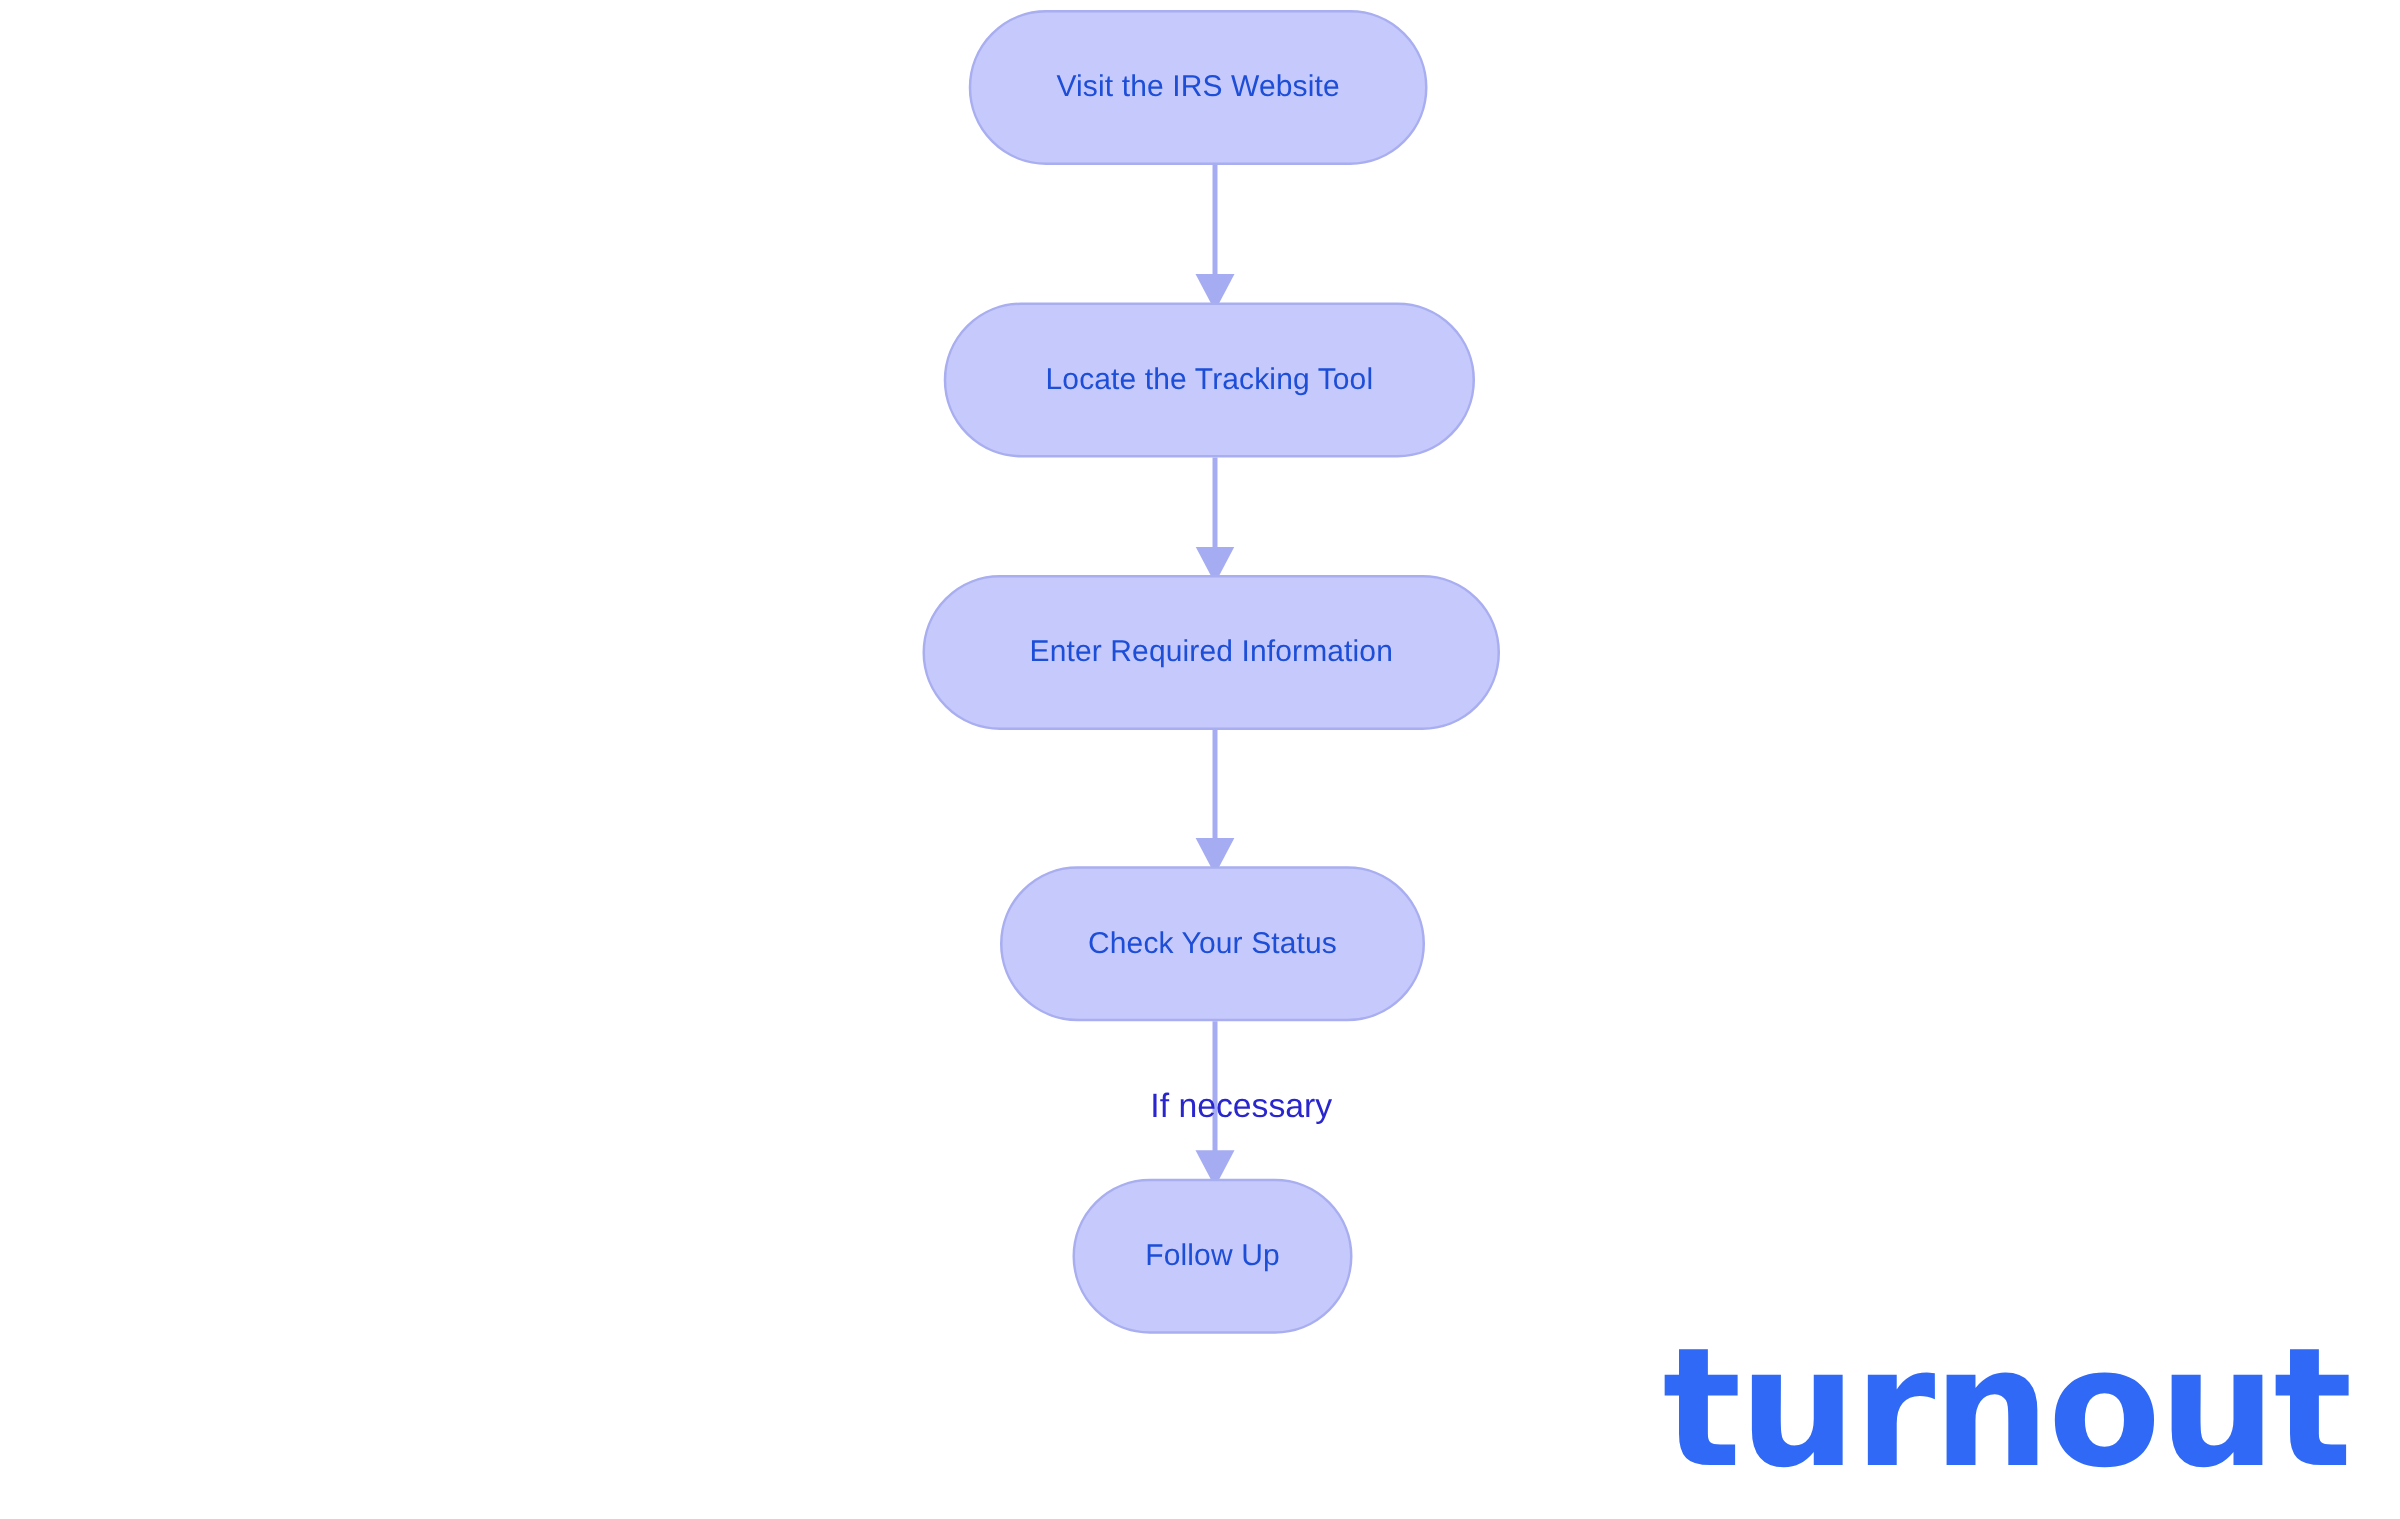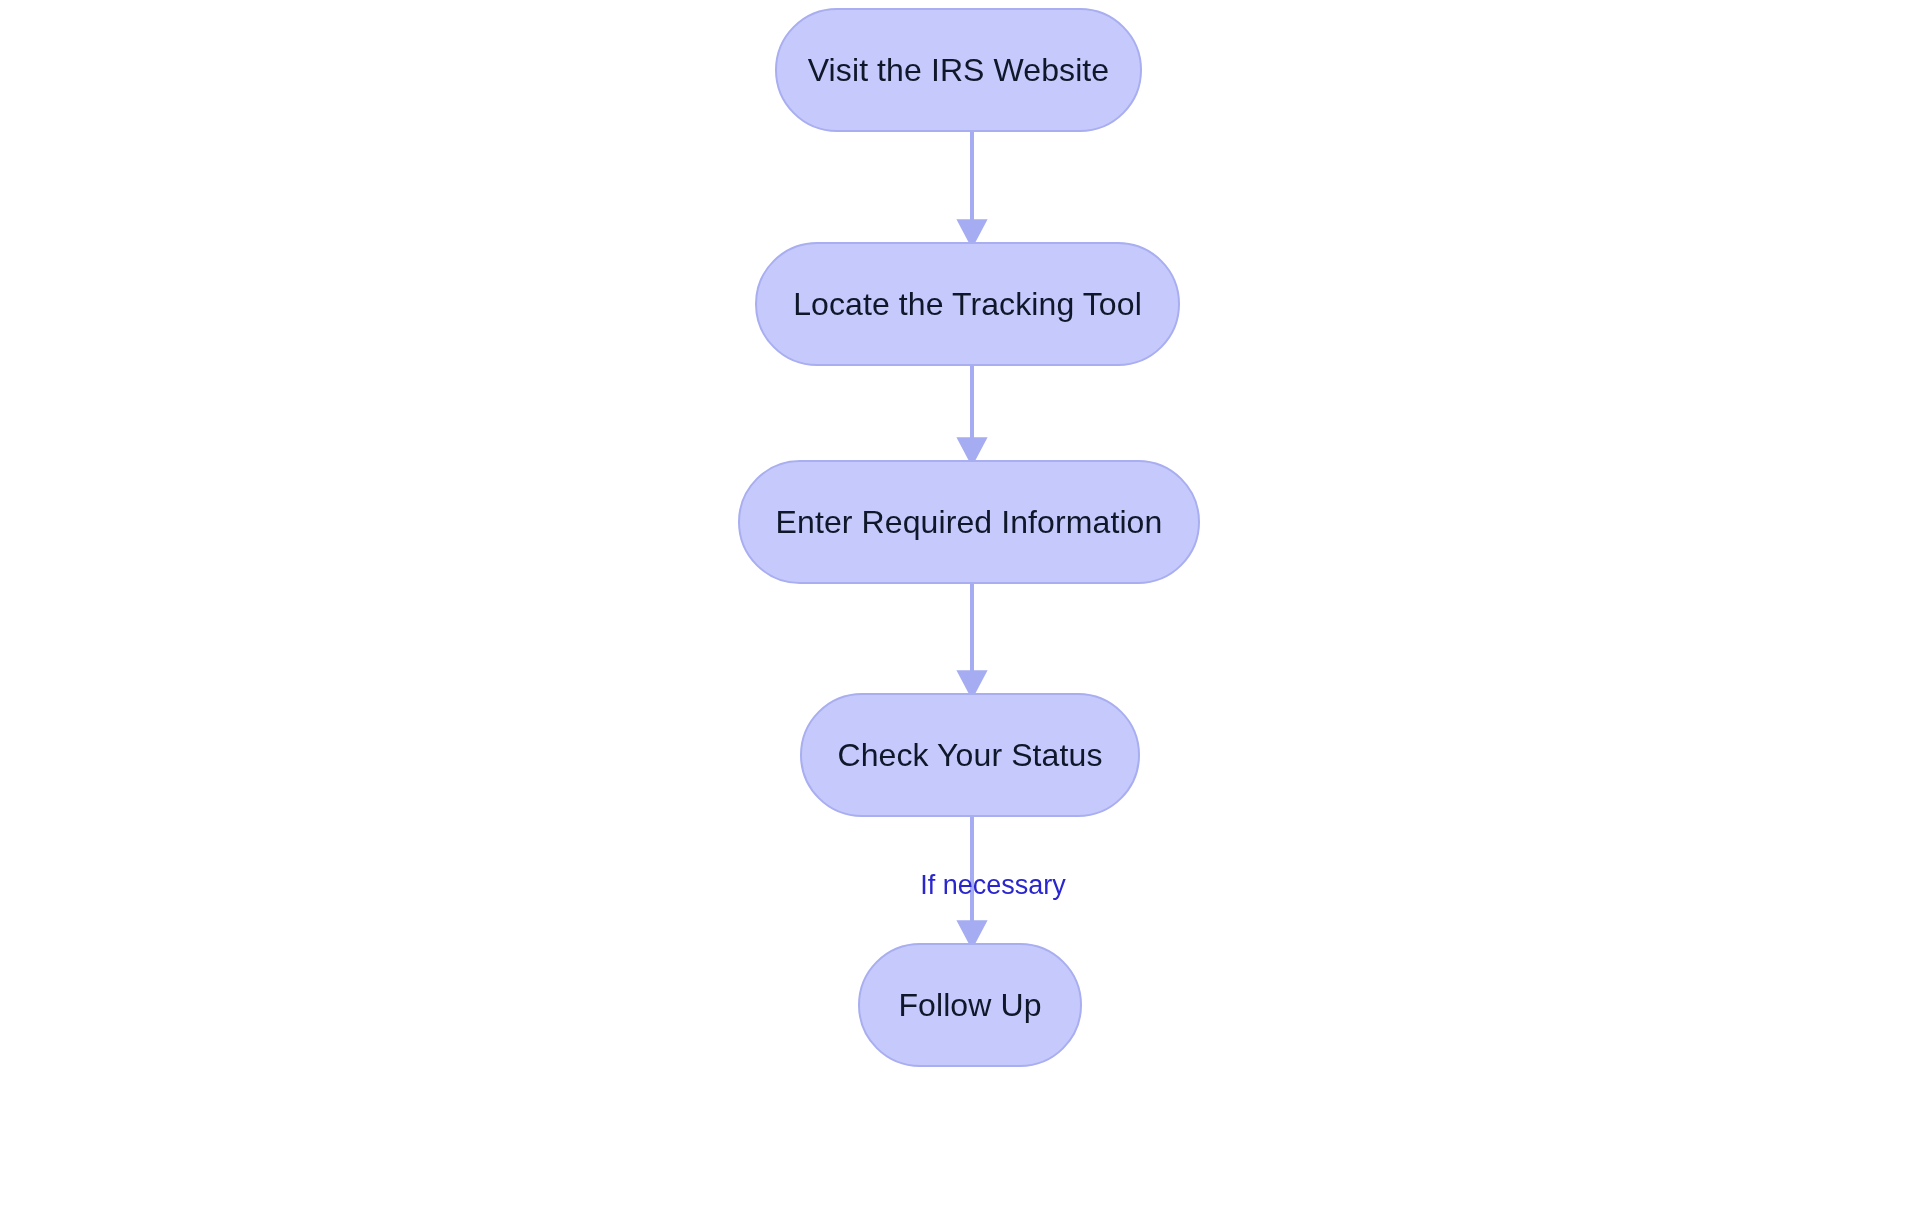--- a/index.html
+++ b/index.html
@@ -41,22 +41,22 @@
     box-sizing: border-box;
     display: flex;
     align-items: center;
     justify-content: center;
     background: #C6C9FB;
     border: 2px solid #A8AEF0;
     border-radius: 62px;
     text-align: center;
   }
   .node-label {
-    color: #0f172a;
-    font-size: 32px;
+    color: #1d4ed8;
+    font-size: 24px;
     font-weight: 400;
     letter-spacing: 0.1px;
     line-height: 1.15;
     white-space: nowrap;
   }
 
   #node-1 { left: 775px;  top: 8px;   width: 367px; height: 124px; }
   #node-2 { left: 755px;  top: 242px; width: 425px; height: 124px; }
   #node-3 { left: 738px;  top: 460px; width: 462px; height: 124px; }
   #node-4 { left: 800px;  top: 693px; width: 340px; height: 124px; }
@@ -133,14 +133,15 @@
   <div class="node" id="node-5">
     <span class="node-label">Follow Up</span>
   </div>
 
   <div class="node" id="node-4">
     <span class="node-label">Check Your Status</span>
   </div>
 
   <div class="edge-label" id="edge-label-1">If necessary</div>
 
+  <div id="brand-logo">turnout</div>
 
 </div>
 
 </body></html>

